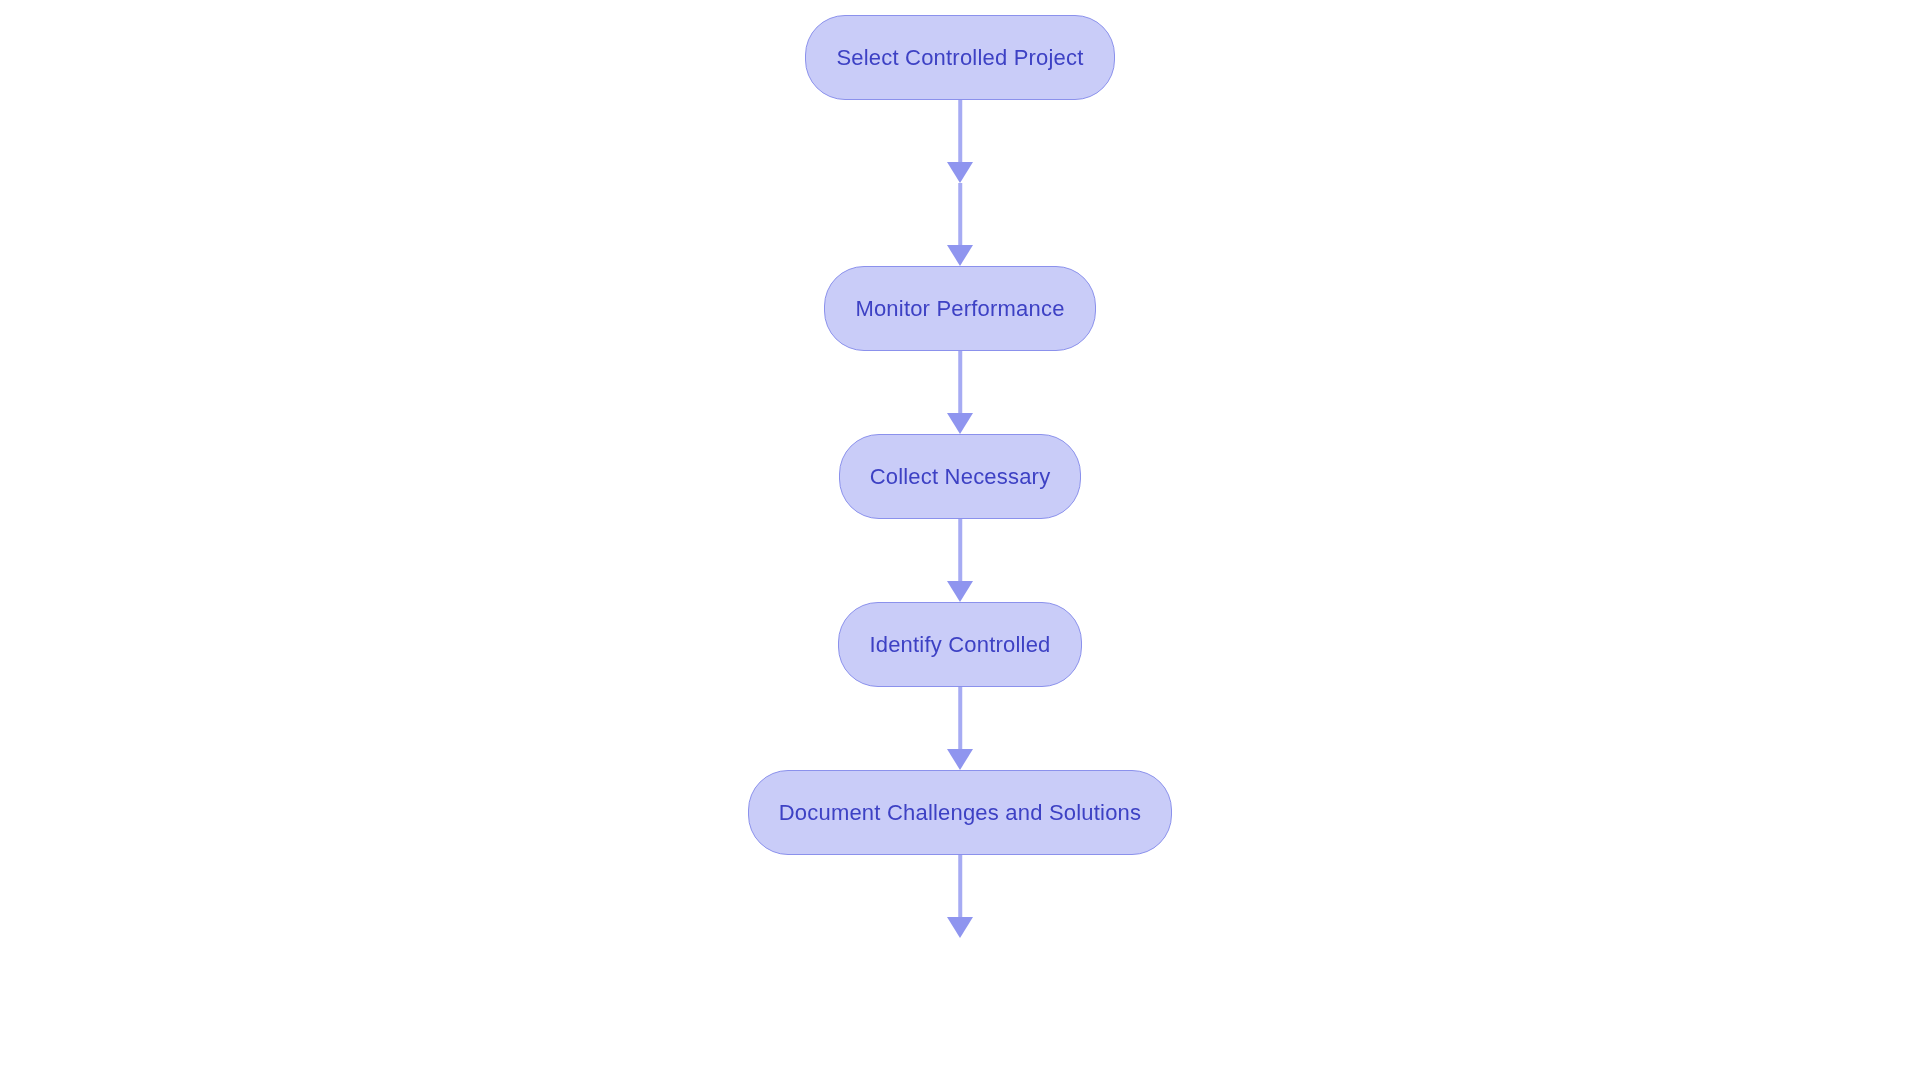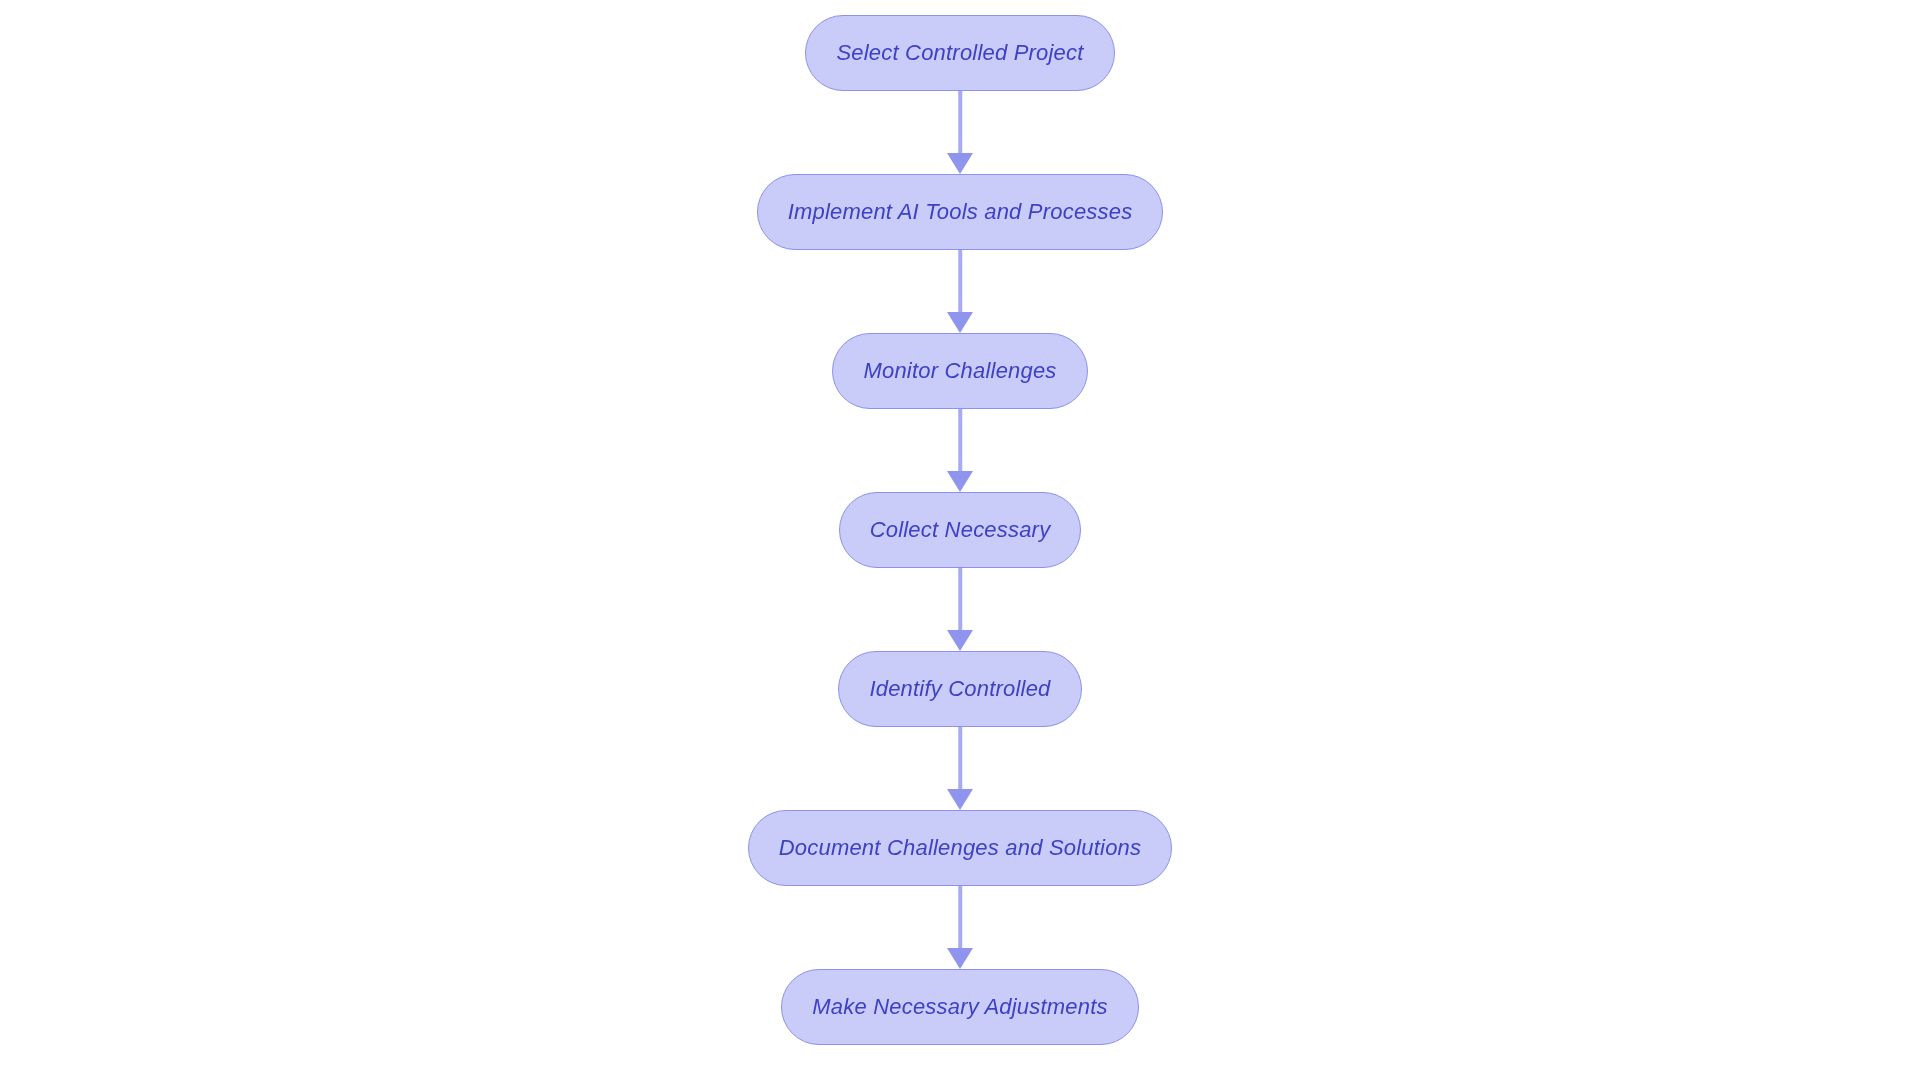--- a/index.html
+++ b/index.html
@@ -24,30 +24,29 @@
   }
   .flow {
     width: 100%;
     height: 100%;
     display: flex;
     flex-direction: column;
     align-items: center;
     padding-top: 15px;
   }
   .node {
-    height: 76px;
+    height: 85px;
     padding: 0 30px;
     border-radius: 40px;
     background: var(--node-fill);
     border: 1.5px solid var(--node-border);
     display: inline-flex;
     align-items: center;
     justify-content: center;
     flex: 0 0 auto;
-    font-style: italic;
   }
   .node-label {
     color: var(--node-text);
     font-size: 22px;
     letter-spacing: 0.2px;
     white-space: nowrap;
   }
   .arrow {
     position: relative;
     width: 28px;
@@ -82,31 +81,28 @@
 
   <div class="node">
     <span class="node-label">Select Controlled Project</span>
   </div>
 
   <div class="arrow">
     <div class="arrow-line"></div>
     <div class="arrow-head"></div>
   </div>
 
-  <div class="node">
-    <span class="node-label">Implement AI Tools and Processes</span>
-  </div>
 
   <div class="arrow">
     <div class="arrow-line"></div>
     <div class="arrow-head"></div>
   </div>
 
   <div class="node">
-    <span class="node-label">Monitor Challenges</span>
+    <span class="node-label">Monitor Performance</span>
   </div>
 
   <div class="arrow">
     <div class="arrow-line"></div>
     <div class="arrow-head"></div>
   </div>
 
   <div class="node">
     <span class="node-label">Collect Necessary</span>
   </div>
@@ -127,17 +123,14 @@
 
   <div class="node">
     <span class="node-label">Document Challenges and Solutions</span>
   </div>
 
   <div class="arrow">
     <div class="arrow-line"></div>
     <div class="arrow-head"></div>
   </div>
 
-  <div class="node">
-    <span class="node-label">Make Necessary Adjustments</span>
-  </div>
 
 </div>
 
 </body></html>

